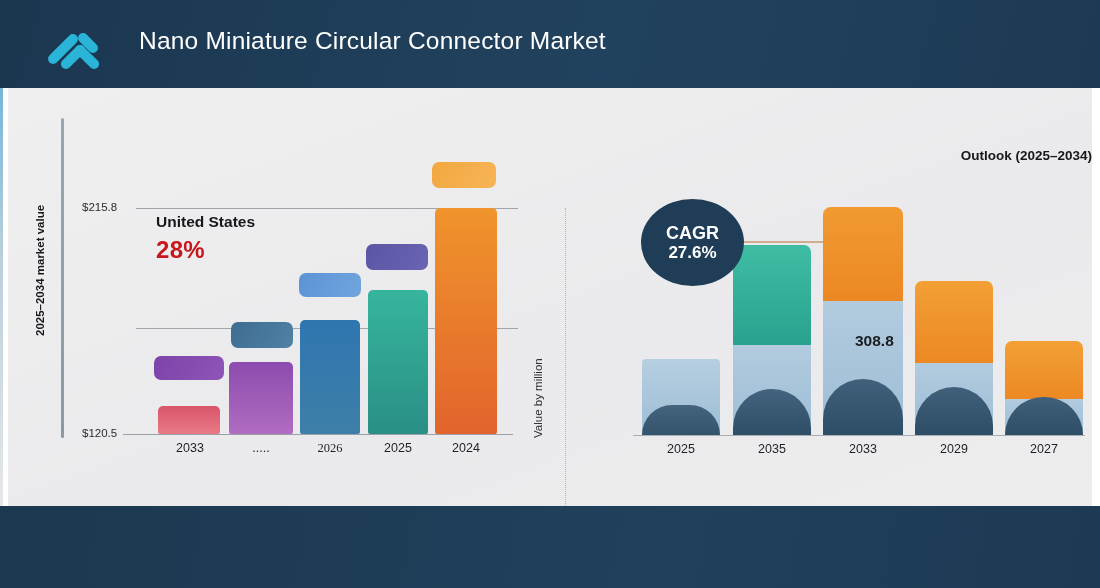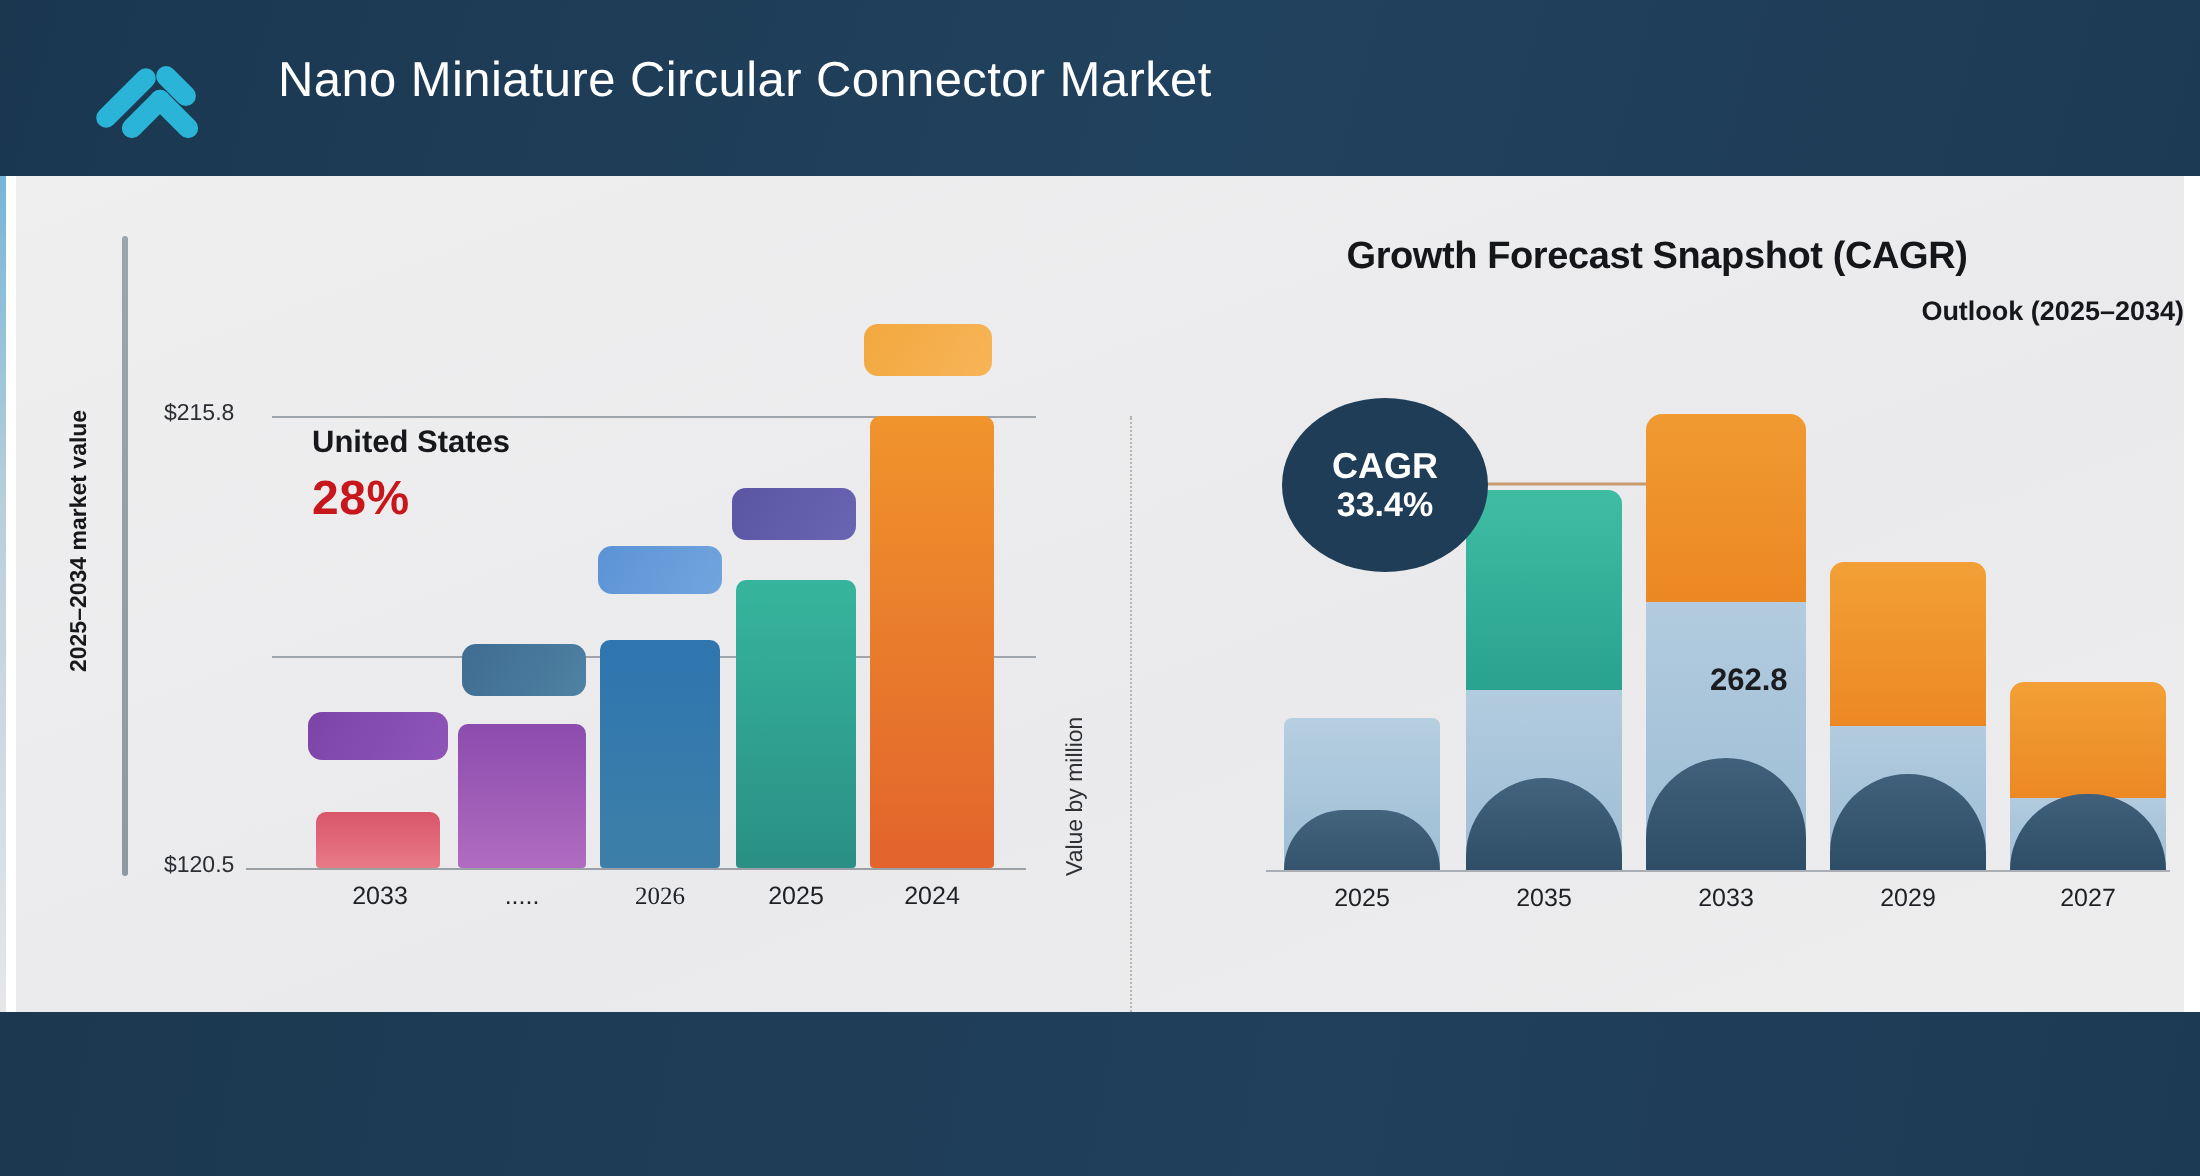--- a/index.html
+++ b/index.html
@@ -150,21 +150,20 @@
       <div class="lxlab" style="left:360px;top:353px;width:60px;">2025</div>
 
       <div class="lcap" style="left:424px;top:74px;width:64px;height:26px;background:linear-gradient(120deg,#f2a83f,#f7b457);"></div>
       <div class="lbar" style="left:427px;top:120px;width:62px;height:226px;background:linear-gradient(180deg,#f0942c,#e2642c);"></div>
       <div class="lxlab" style="left:427px;top:353px;width:62px;">2024</div>
 
       <div class="lc-baseline"></div>
     </div>
 
     <div class="rc">
-      <div class="rc-title">Growth Forecast Snapshot (CAGR)</div>
       <div class="rc-sub">Outlook (2025–2034)</div>
 
       <svg style="position:absolute;left:168px;top:140px;width:180px;height:110px;overflow:visible;">
         <polyline points="2,14 104,14 150,62" fill="none" stroke="#c89a6e" stroke-width="1.6"></polyline>
       </svg>
 
       <div class="stack" style="left:77px;top:271px;width:78px;height:76px;">
         <div class="seg" style="top:0;height:76px;border-radius:4px 4px 0 0;background:linear-gradient(180deg,#b6cfe1,#9dbdd4);"></div>
         <div class="seg" style="top:46px;height:30px;border-radius:44px 44px 0 0;background:linear-gradient(180deg,#43637e,#34536c);"></div>
       </div>
@@ -176,41 +175,41 @@
         <div class="seg" style="top:44px;height:46px;border-radius:44px 44px 0 0;background:linear-gradient(180deg,#43637e,#2f4e67);"></div>
       </div>
       <div class="rxlab" style="left:168px;top:354px;width:78px;">2035</div>
 
       <div class="stack" style="left:258px;top:213px;width:80px;height:134px;">
         <div class="seg" style="top:-94px;height:98px;border-radius:8px 8px 0 0;background:linear-gradient(180deg,#f09a31,#ec8722);"></div>
         <div class="seg" style="top:0;height:134px;background:linear-gradient(180deg,#b2cbdf,#9dbdd4);"></div>
         <div class="seg" style="top:78px;height:56px;border-radius:48px 48px 0 0;background:linear-gradient(180deg,#40607b,#2e4d66);"></div>
       </div>
       <div class="rxlab" style="left:258px;top:354px;width:80px;">2033</div>
-      <div class="val-label" style="left:290px;top:244px;">262.8</div>
+      <div class="val-label" style="left:290px;top:244px;">308.8</div>
 
       <div class="stack" style="left:350px;top:275px;width:78px;height:72px;">
         <div class="seg" style="top:-82px;height:86px;border-radius:7px 7px 0 0;background:linear-gradient(180deg,#f2a036,#ec8722);"></div>
         <div class="seg" style="top:0;height:72px;background:linear-gradient(180deg,#b2cbdf,#9dbdd4);"></div>
         <div class="seg" style="top:24px;height:48px;border-radius:44px 44px 0 0;background:linear-gradient(180deg,#40607b,#2e4d66);"></div>
       </div>
       <div class="rxlab" style="left:350px;top:354px;width:78px;">2029</div>
 
       <div class="stack" style="left:440px;top:311px;width:78px;height:36px;">
         <div class="seg" style="top:-58px;height:62px;border-radius:7px 7px 0 0;background:linear-gradient(180deg,#f2a036,#ec8722);"></div>
         <div class="seg" style="top:0;height:36px;background:linear-gradient(180deg,#b2cbdf,#9dbdd4);"></div>
         <div class="seg" style="top:-2px;height:38px;border-radius:44px 44px 0 0;background:linear-gradient(180deg,#40607b,#2e4d66);"></div>
       </div>
       <div class="rxlab" style="left:440px;top:354px;width:78px;">2027</div>
 
       <div class="rc-baseline"></div>
 
       <div class="badge">
         <div class="badge-l1">CAGR</div>
-        <div class="badge-l2">33.4%</div>
+        <div class="badge-l2">27.6%</div>
       </div>
     </div>
 
   </div>
 
   <div class="footer">
     
     
     
     

